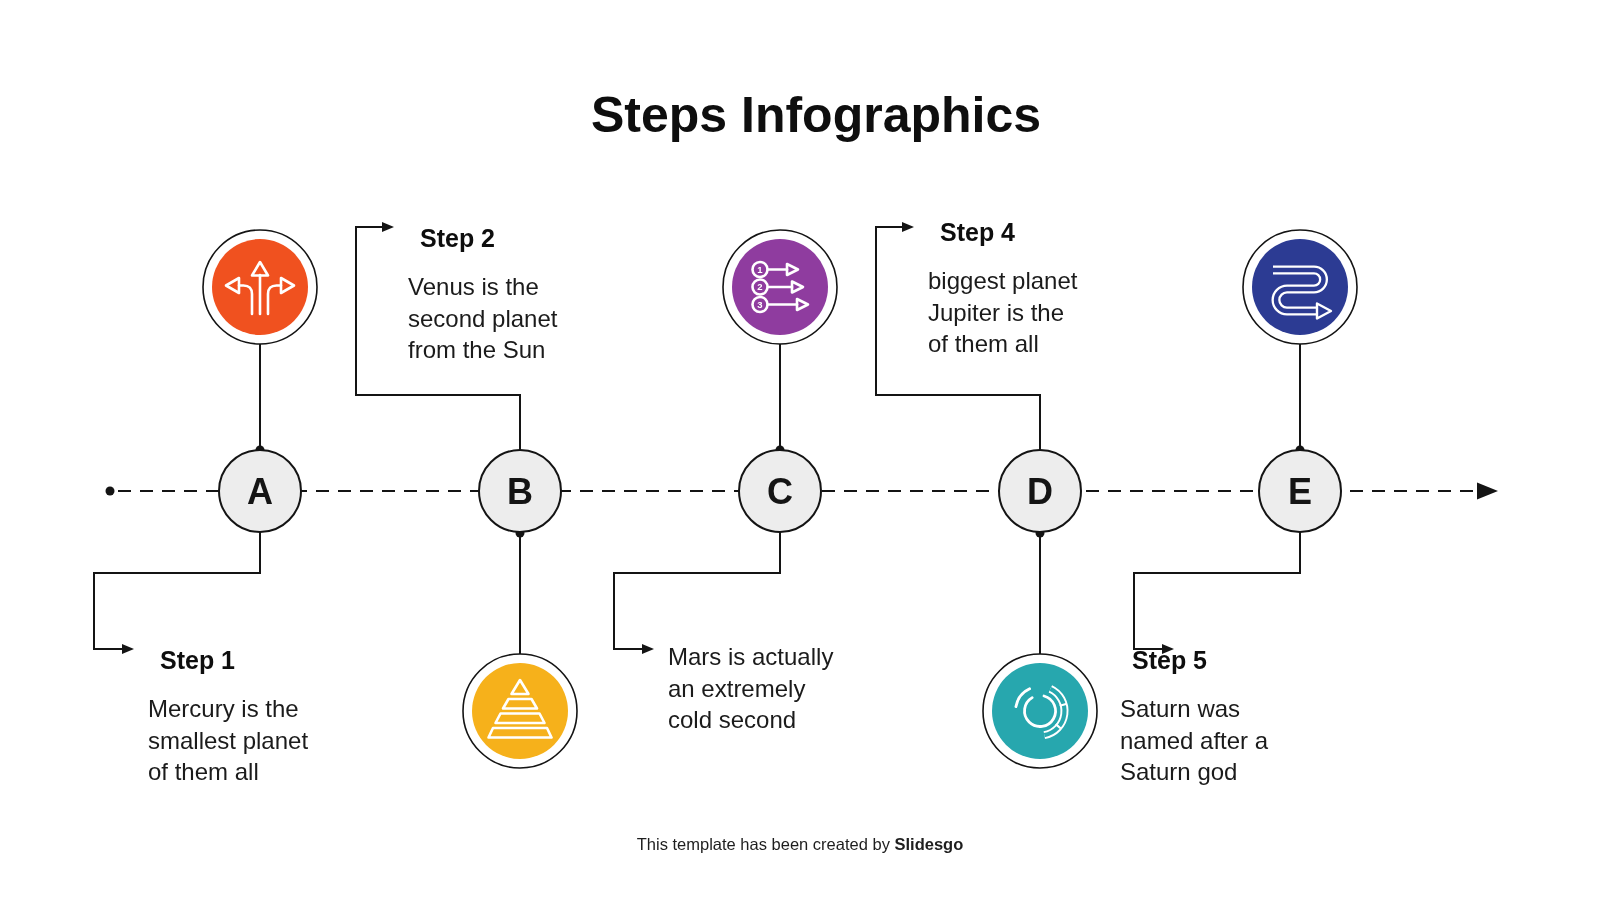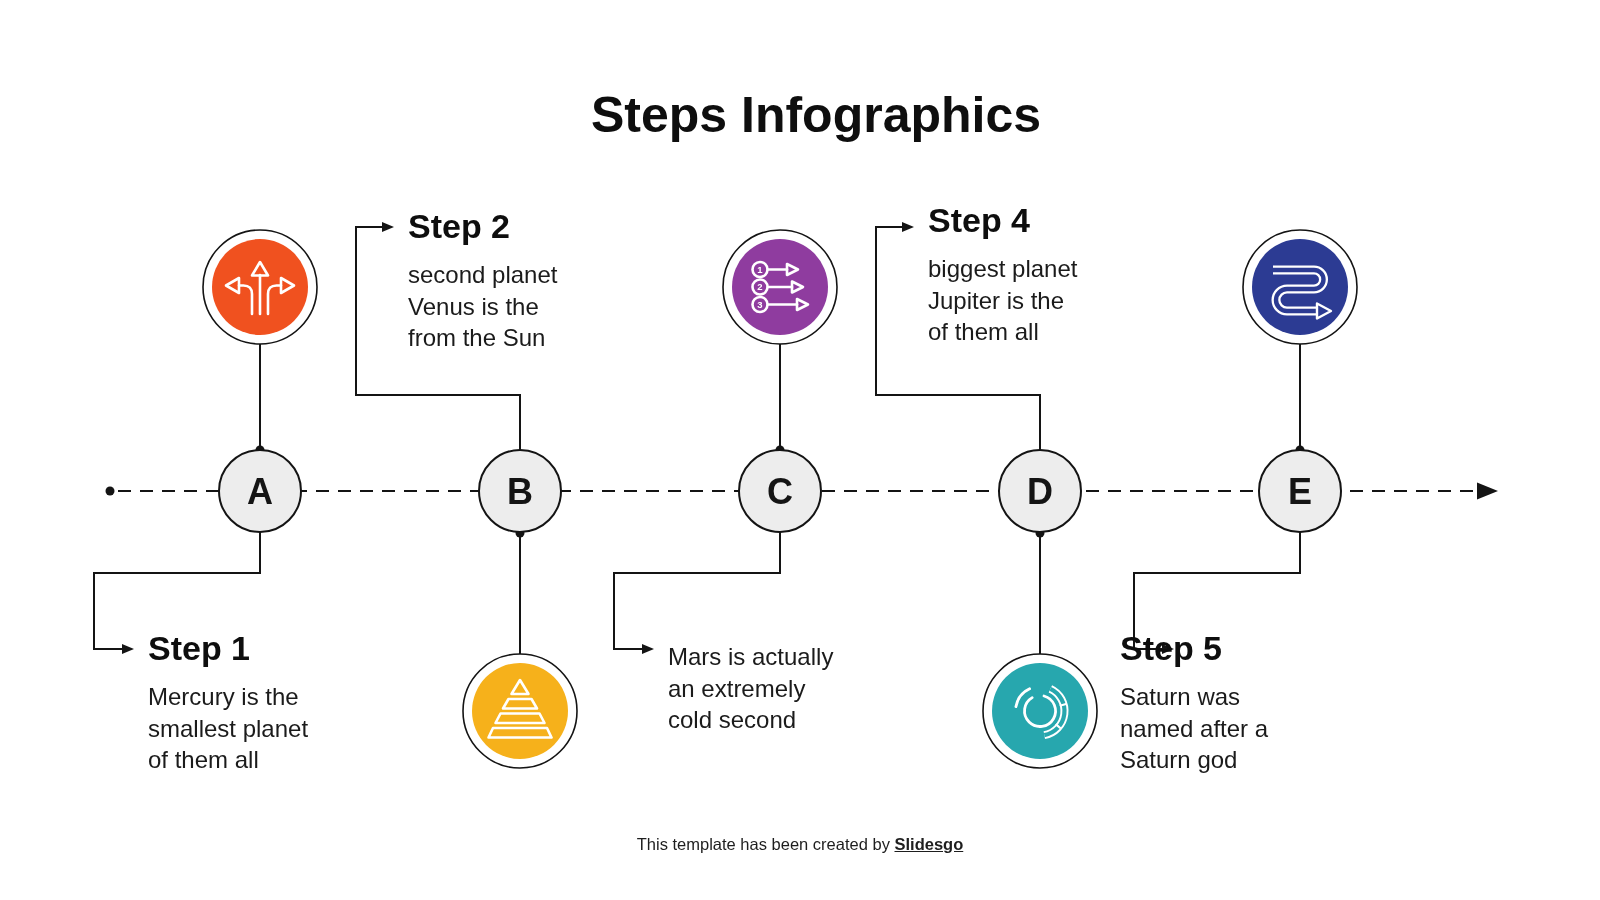--- a/index.html
+++ b/index.html
@@ -2,31 +2,31 @@
 <html><head>
 <meta charset="utf-8">
 <style>
   html,body{margin:0;padding:0;background:#fff;}
   .slide{position:relative;width:1600px;height:900px;background:#ffffff;
          font-family:"Liberation Sans",sans-serif;color:#141414;overflow:hidden;}
   .main-title{position:absolute;top:70px;left:0;width:100%;text-align:center;
               font-size:50px;font-weight:800;margin:16px;letter-spacing:0px;color:#0e0e0e;}
   .diagram{position:absolute;left:0;top:0;width:1600px;height:900px;}
   .step-text{position:absolute;width:250px;}
-  .step-title{font-size:34px;font-weight:700;margin:0;line-height:40px;color:#0e0e0e;}
+  .step-title{font-size:25px;font-weight:700;margin:12px;line-height:40px;color:#0e0e0e;}
   .step-desc{margin-top:13px;font-size:24px;line-height:31.5px;color:#1b1b1b;}
   .step-desc span{display:block;white-space:nowrap;}
   .pos-s1{left:148px;top:628px;}
   .pos-s2{left:408px;top:206px;}
   .pos-s3{left:668px;top:628px;}
   .pos-s4{left:928px;top:200px;}
   .pos-s5{left:1120px;top:628px;}
   .footer{position:absolute;left:0;right:0;top:835px;text-align:center;
           font-size:16.5px;color:#1e1e1e;}
-  .footer .brand{font-weight:bold;text-decoration:underline;color:inherit;}
+  .footer .brand{font-weight:bold;color:inherit;}
   .node-letter{font-size:36px;font-weight:700;fill:#141414;text-anchor:middle;}
   .digit{font-size:9.5px;font-weight:700;fill:#ffffff;text-anchor:middle;}
   svg .line{stroke:#141414;stroke-width:2;fill:none;}
   svg .dash{stroke:#141414;stroke-width:2;fill:none;stroke-dasharray:13 9;}
   svg .dot{fill:#141414;stroke:none;}
   svg .arrowhead{fill:#141414;stroke:none;}
   svg .node{fill:#ededed;stroke:#141414;stroke-width:2;}
   svg .ring{fill:#ffffff;stroke:#141414;stroke-width:1.6;}
   svg .glyph{stroke:#ffffff;stroke-width:2.6;fill:none;stroke-linejoin:round;stroke-linecap:round;}
 </style>
@@ -156,22 +156,22 @@
     <div class="step-desc">
       <span>Mercury is the</span>
       <span>smallest planet</span>
       <span>of them all</span>
     </div>
   </div>
 
   <div class="step-text pos-s2">
     <h2 class="step-title">Step 2</h2>
     <div class="step-desc">
+      <span>Venus is the</span>
       <span>second planet</span>
-      <span>Venus is the</span>
       <span>from the Sun</span>
     </div>
   </div>
 
   <div class="step-text pos-s3">
     <div class="step-desc">
       <span>Mars is actually</span>
       <span>an extremely</span>
       <span>cold second</span>
     </div>

